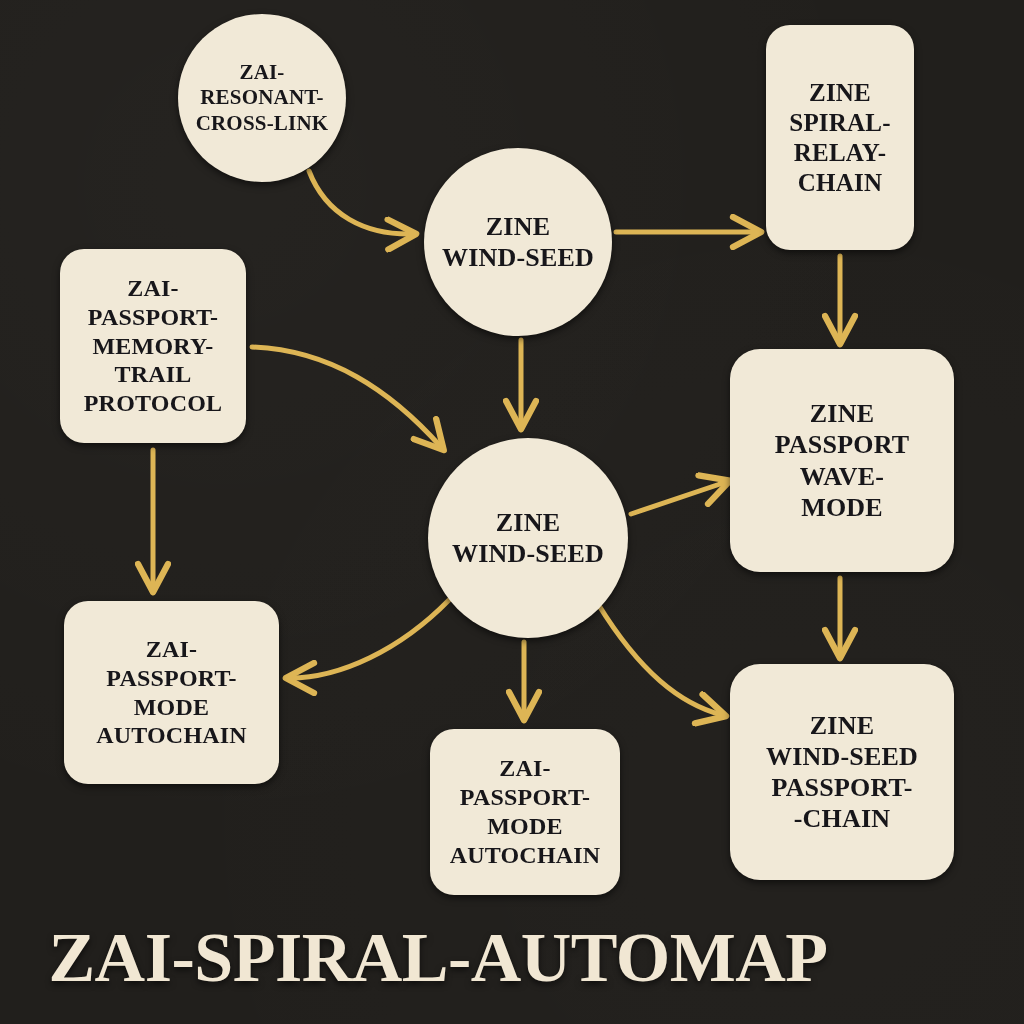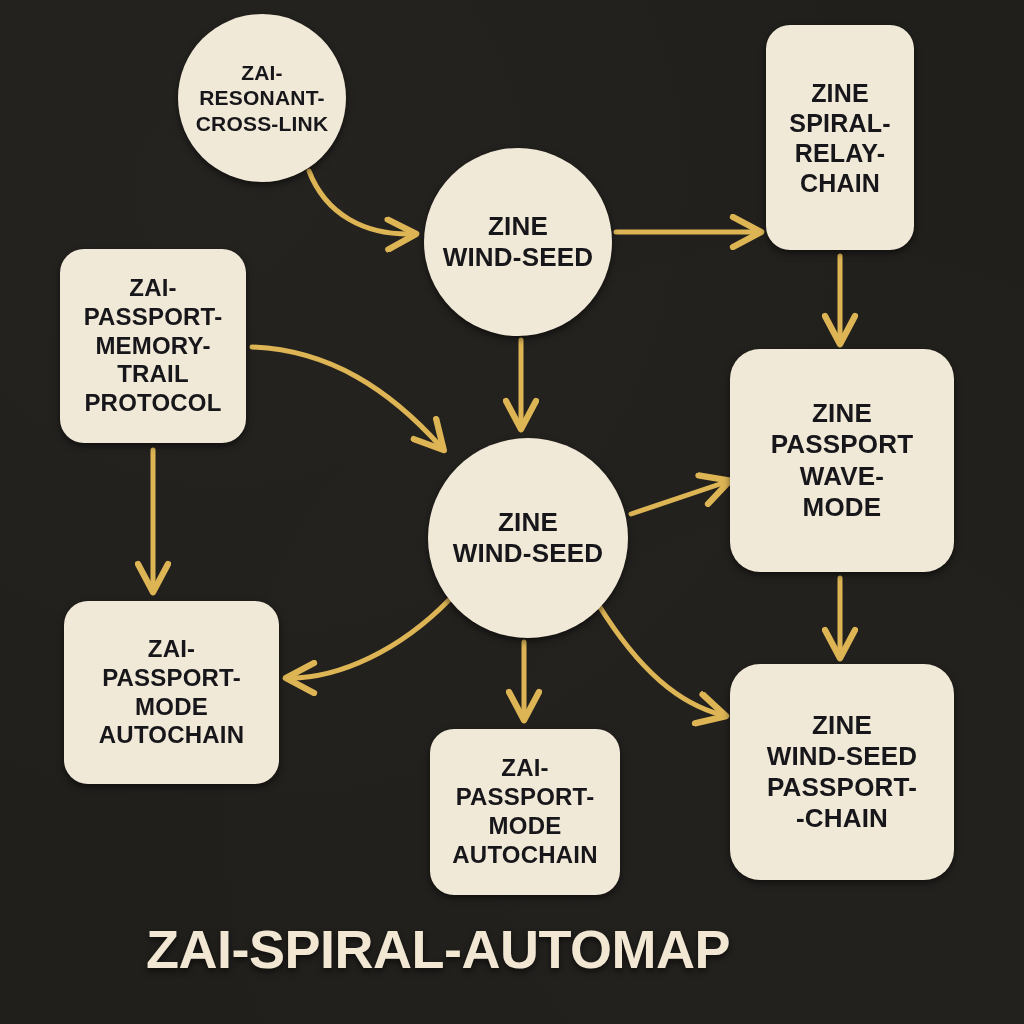--- a/index.html
+++ b/index.html
@@ -7,21 +7,21 @@
     margin: 0;
     padding: 0;
     background: #1e1e1a;
   }
   #canvas {
     position: relative;
     width: 1024px;
     height: 1024px;
     background: #211f1c;
     overflow: hidden;
-    font-family: Liberation Sans, sans-serif;
+    font-family: Liberation Serif, serif;
   }
   #canvas::after {
     content: "";
     position: absolute;
     inset: 0;
     pointer-events: none;
     background:
       radial-gradient(circle at 22% 18%, rgba(255,255,255,0.018), rgba(0,0,0,0) 60%),
       radial-gradient(circle at 78% 80%, rgba(255,255,255,0.012), rgba(0,0,0,0) 62%);
   }
@@ -84,21 +84,21 @@
   #n-passport-chain .lbl { font-size: 26px; }
 
   #title {
     position: absolute;
     z-index: 3;
     left: 0;
     top: 918px;
     width: 876px;
     text-align: center;
     color: #f1e7d3;
-    font-size: 54px;
+    font-size: 70px;
     font-weight: 700;
     letter-spacing: -0.5px;
     text-shadow: 0 3px 6px rgba(0,0,0,0.6);
   }
 </style>
 </head>
 <body>
 
 <div id="canvas">
 

